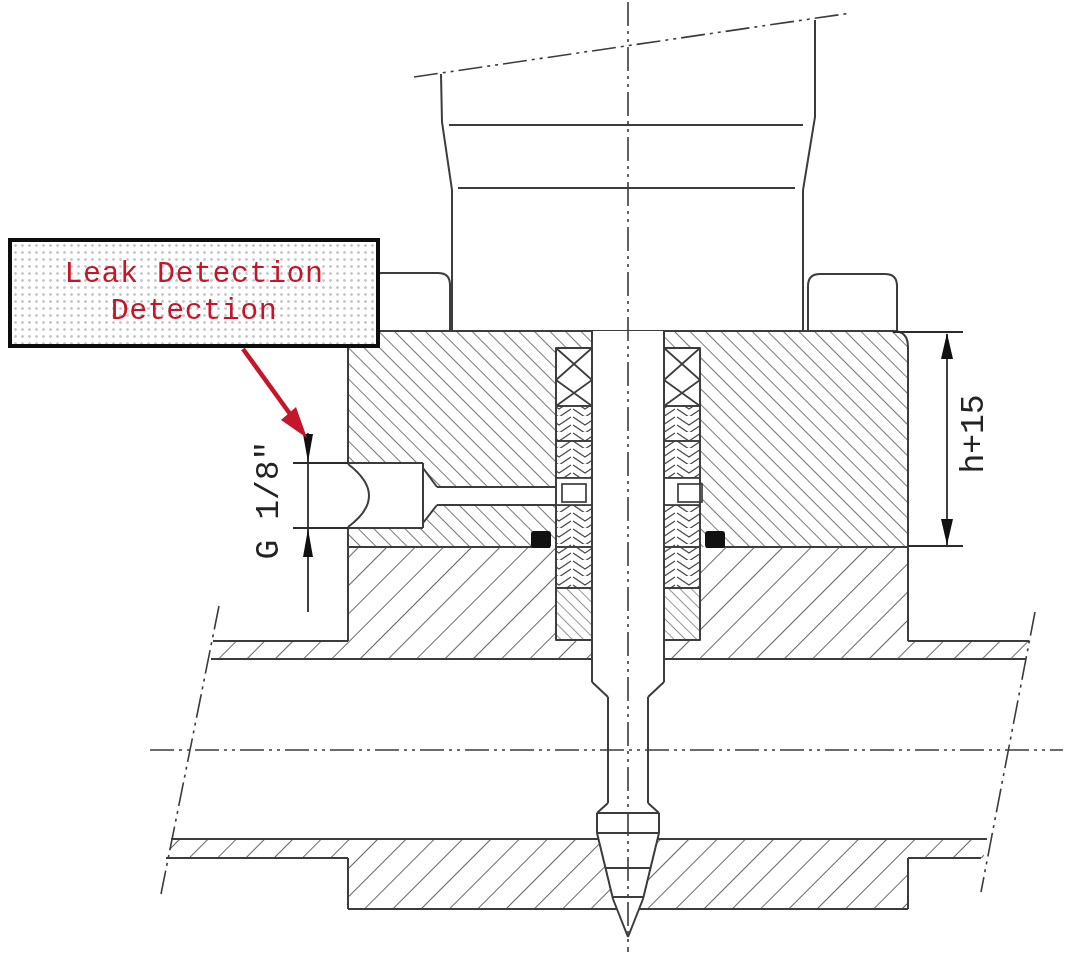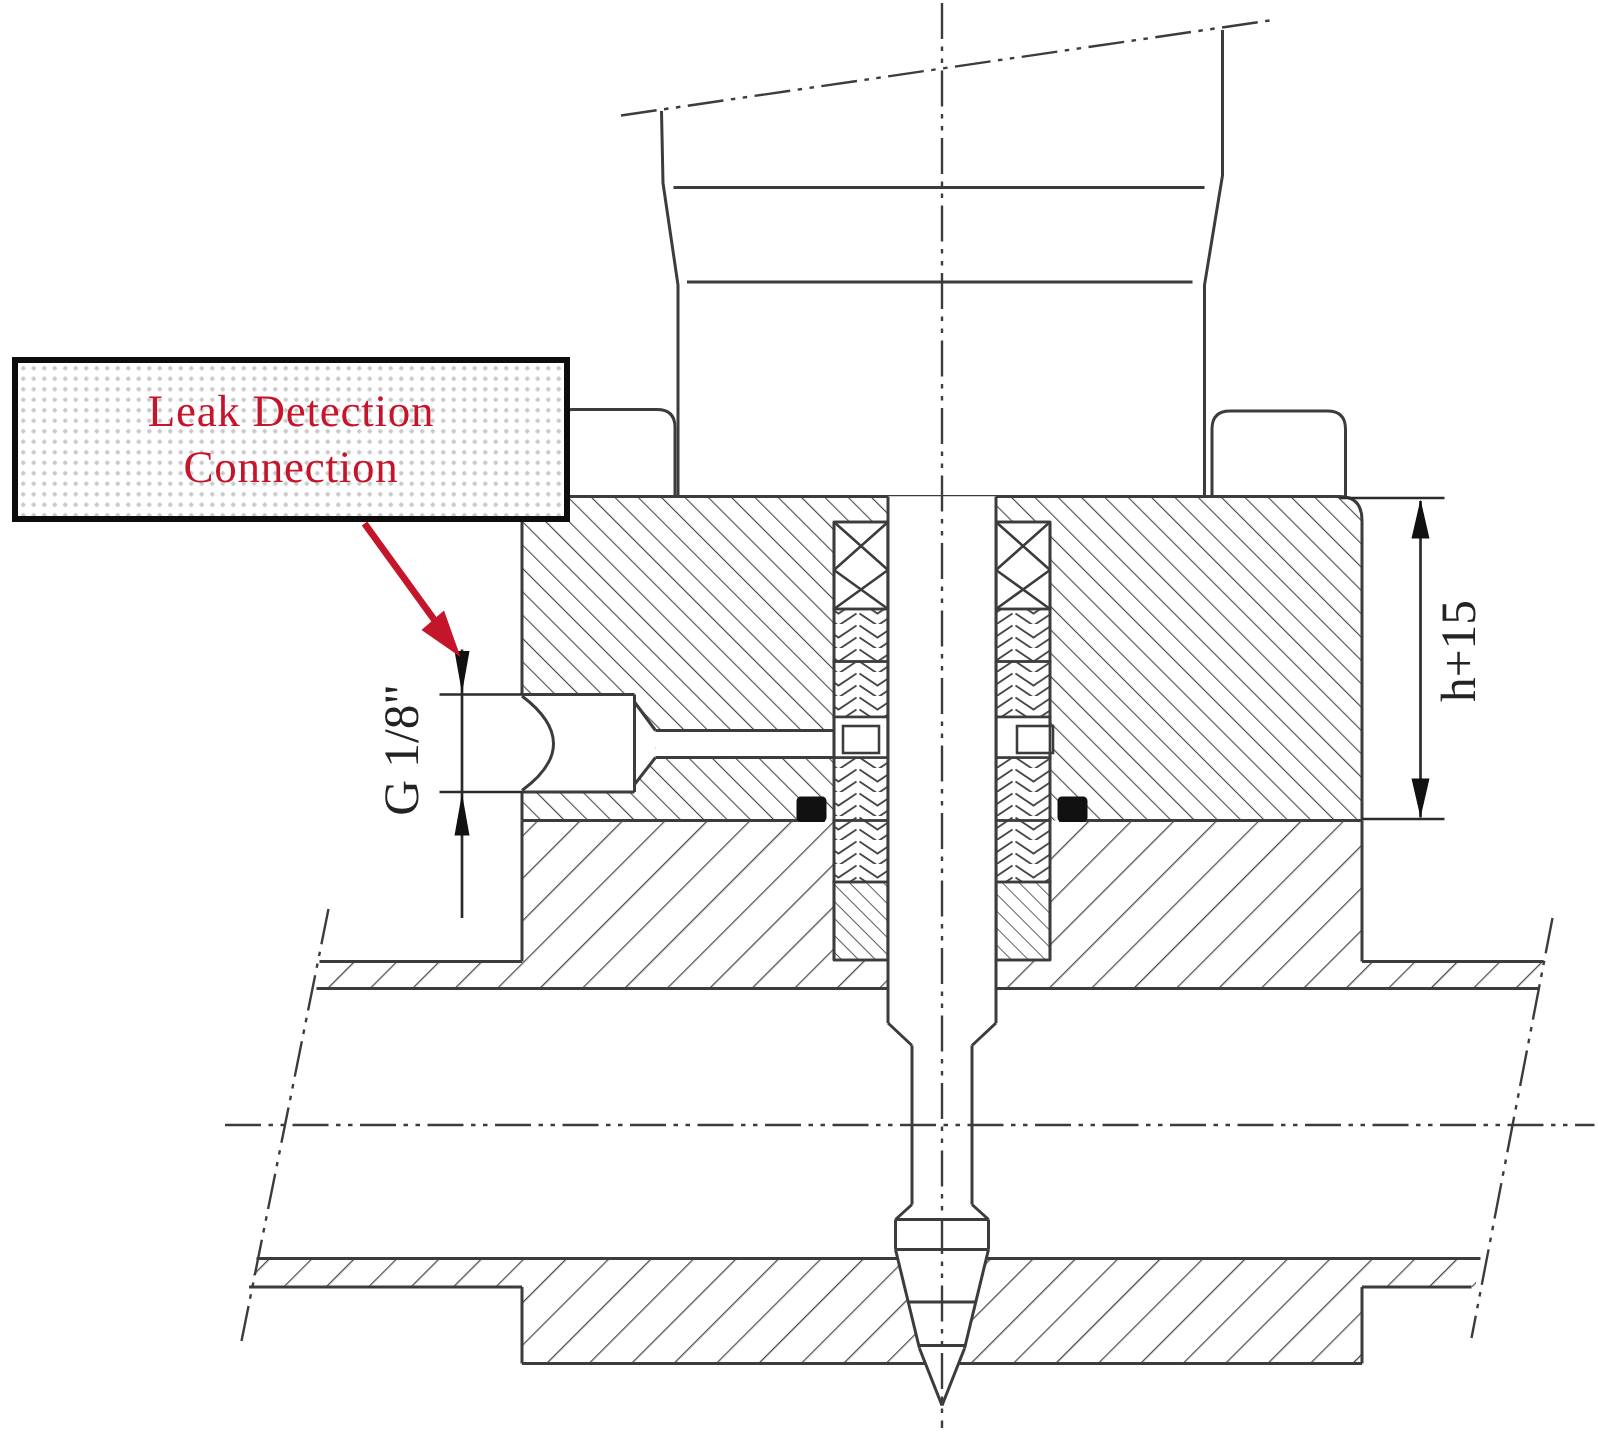--- a/index.html
+++ b/index.html
@@ -1,18 +1,18 @@
 <!DOCTYPE html>
 <html><head>
 <meta charset="utf-8">
 <style>
   html,body{margin:0;padding:0;background:#ffffff;}
   .stage{
     position:relative;width:1065px;height:955px;background:#ffffff;overflow:hidden;
-    font-family:Liberation Serif, serif;
+    font-family:Liberation Mono, monospace;
   }
   .stage svg{position:absolute;left:0;top:0;}
   .callout-box{
     position:absolute;left:8px;top:238px;width:364px;height:102px;
     border:4px solid #0d0d0d;
     background-color:#ffffff;
     background-image:radial-gradient(#c9c9c9 1.3px, transparent 1.5px);
     background-size:7px 7px;
     display:flex;flex-direction:column;justify-content:center;align-items:center;
     z-index:3;
@@ -227,19 +227,19 @@
     </g>
 
     <g>
       <line x1="243" y1="349" x2="293" y2="418" stroke="#c5152a" stroke-width="4.5"></line>
       <polygon points="307,438 281,420 296,407" fill="#c5152a"></polygon>
     </g>
   </svg>
 
   <div class="callout-box">
     <div class="callout-line">Leak Detection</div>
-    <div class="callout-line">Connection</div>
+    <div class="callout-line">Detection</div>
   </div>
 
   <div class="dim-label" id="g18-label">G 1/8"</div>
   <div class="dim-label" id="h15-label">h+15</div>
 
 </div>
 
 </body></html>

